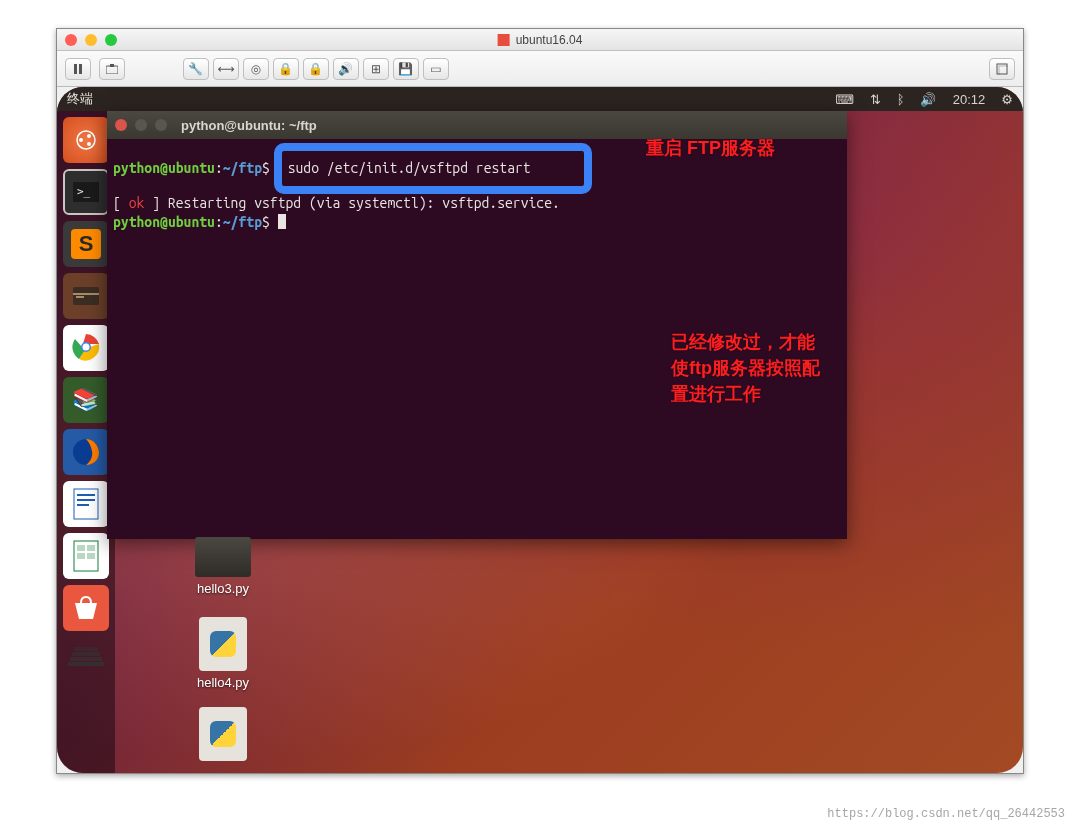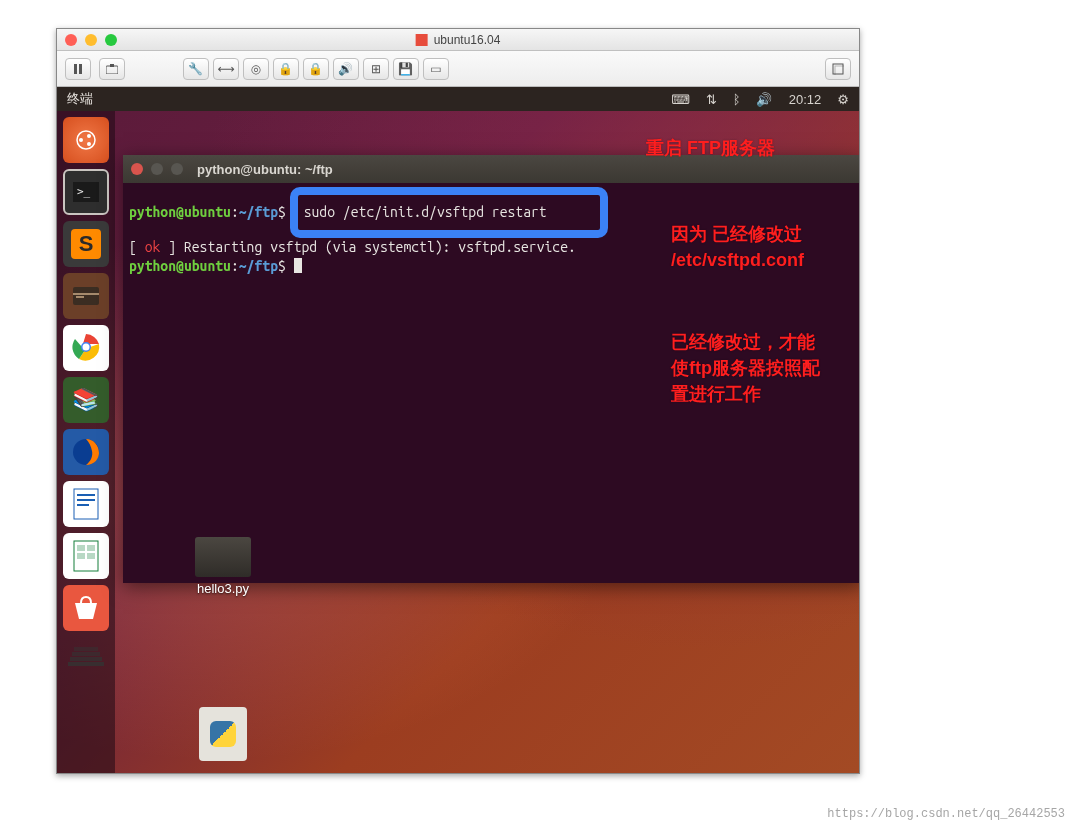--- a/index.html
+++ b/index.html
@@ -53,20 +53,21 @@
       position: absolute;
       top: 58px;
       left: 56px;
       width: 979px;
       height: 716px;
       background:
         radial-gradient(ellipse at 20% 60%, rgba(255,140,90,0.35), transparent 45%),
         radial-gradient(ellipse at 80% 20%, rgba(140,40,80,0.6), transparent 55%),
         linear-gradient(135deg, #5a1a3a 0%, #6b2040 35%, #9c3d20 65%, #a34a24 100%);
       overflow:hidden;
+      border-radius:26px;
     }
     
     .utop {
       background:#2c2420;
       height:24px;
       display:flex;
       align-items:center;
       color:#e7e3de;
       font-size:13px;
       padding: 0 10px;
@@ -99,25 +100,24 @@
     .licon.books { background:#345c2b; }
     .licon.ff { background:#245aa6; }
     .licon.writer { background:#fff; color:#1a5fb4; }
     .licon.calc { background:#fff; color:#157f3b; }
     .licon.sw { background:#e9573f; }
     .licon.stack { background:transparent; }
     .sub-badge { width:30px; height:30px; background:#ff8a00; border-radius:4px; display:flex; align-items:center; justify-content:center; font-weight:700; color:#2a2a2a; }
     
     .termwin {
       position:absolute;
-      top:24px; left:66px;
+      top:24px; left:50px;
       width:740px; height:428px;
       background:#2d0a22;
       box-shadow: 0 4px 18px rgba(0,0,0,0.5);
-      margin-top: 44px;
     }
     .termbar {
       height:28px;
       background: linear-gradient(#4b4741,#3b3832);
       display:flex; align-items:center;
       padding: 0 8px;
       gap:8px;
       color:#d9d6d0;
       font-size:13px;
       font-weight:600;
@@ -174,21 +174,21 @@
     .dicon .fi.folder { background: linear-gradient(#4b4741,#2f2c28); width:56px; height:40px; border-radius:3px;}
     .py-logo {
       width:26px; height:26px;
       background: linear-gradient(135deg,#3674a6 50%,#ffd43b 50%);
       border-radius:6px;
     }
     
     .capture {
       position:absolute;
       top:28px; left:56px;
-      width: 804px; height: 746px;
+      width: 968px; height: 746px;
       border: 1px solid #888;
       box-shadow: 0 2px 6px rgba(0,0,0,0.35);
       background:#f0f0f0;
       overflow:hidden;
     }
     
     .wm {
       position:absolute;
       right:18px;
       bottom:12px;
@@ -342,26 +342,31 @@
         <div class="wdot g"></div>
         <div class="wdot b"></div>
         <span style="margin-left:6px;">python@ubuntu: ~/ftp</span>
       </div>
       <div class="termbody"><span class="p-user">python@ubuntu</span><span class="p-cmd">:</span><span class="p-path">~/ftp</span><span class="p-cmd">$</span> <span class="cmd-hl"><span class="p-cmd">sudo /etc/init.d/vsftpd restart</span>      </span>
 [ <span class="p-ok">ok</span> ] Restarting vsftpd (via systemctl): vsftpd.service.
 <span class="p-user">python@ubuntu</span><span class="p-cmd">:</span><span class="p-path">~/ftp</span><span class="p-cmd">$</span> <span class="cursor"></span></div>
     </div>
 
     <div class="anno" style="top:48px; left:589px; width:140px;">重启 FTP服务器</div>
-    <div class="anno" style="top:134px; left:614px; width:150px;">因为 已经修改过 /etc/vsftpd.conf</div>
     <div class="anno" style="top:242px; left:614px; width:160px;">已经修改过，才能使ftp服务器按照配置进行工作</div>
 
     <div class="dicon" style="top:450px; left:126px;">
       <div class="fi folder"></div>
       <div>hello3.py</div>
+    </div>
+    <div class="dicon" style="top:530px; left:126px;">
+      <div class="fi">
+          <div class="py-logo"></div>
+        </div>
+      <div>hello4.py</div>
     </div>
     <div class="dicon" style="top:620px; left:126px;">
       <div class="fi">
           <div class="py-logo"></div>
         </div>
       <div></div>
     </div>
 
   </div>
 </div>

